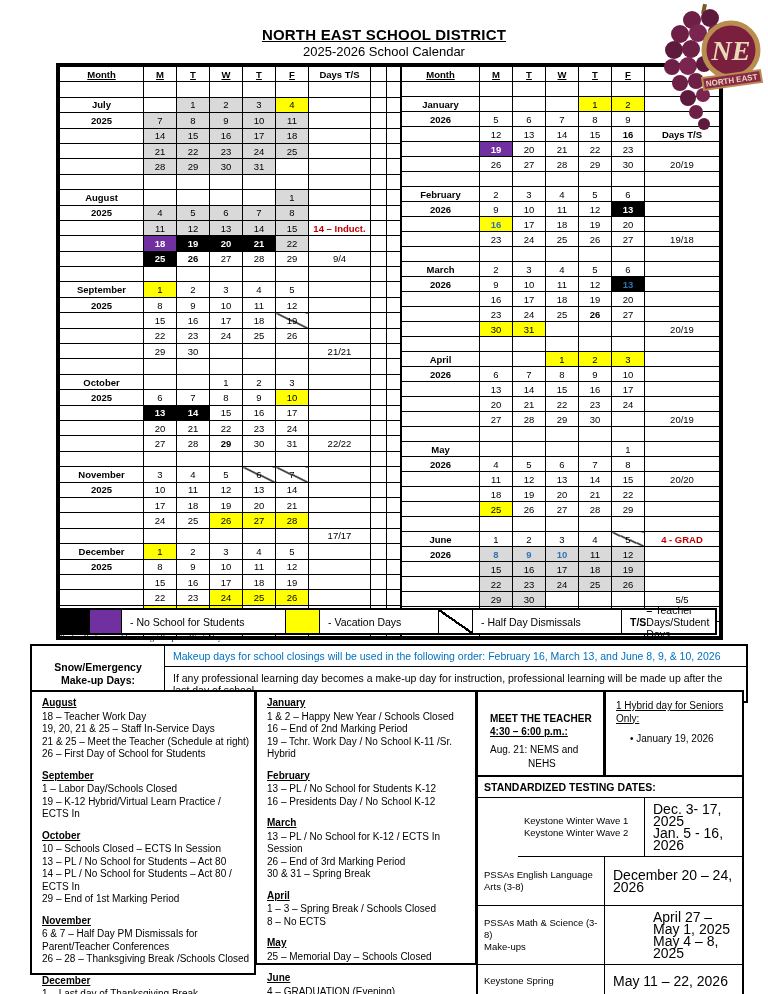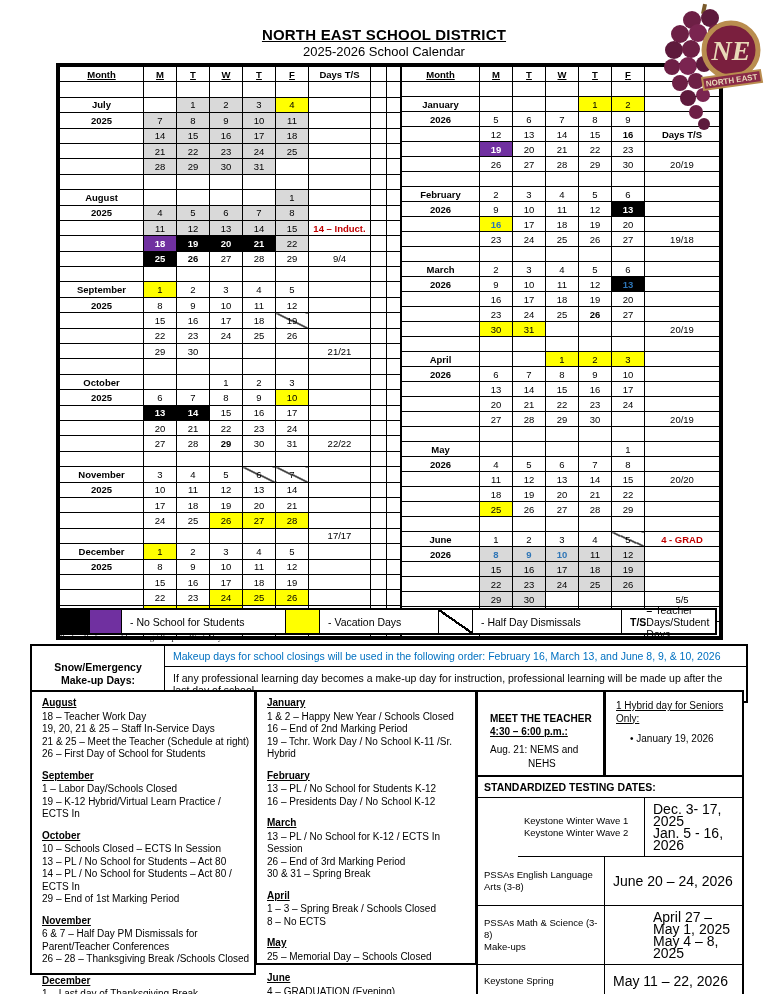--- a/index.html
+++ b/index.html
@@ -1009,21 +1009,21 @@
             <div>Dec. 3- 17, 2025</div>
             <div>Jan. 5 - 16, 2026</div>
           </div>
         </div>
         <div class="trow r2">
           <div class="tname">
             <div>PSSAs English Language</div>
             <div>Arts (3-8)</div>
           </div>
           <div class="tdate">
-            <div>June 20 – 24, 2026</div>
+            <div>December 20 – 24, 2026</div>
           </div>
         </div>
         <div class="trow r3">
           <div class="tname">
             <div>PSSAs Math &amp; Science (3-8)</div>
             <div>Make-ups</div>
           </div>
           <div class="tdate">
             <div>April 27 – May 1, 2025</div>
             <div>May 4 – 8, 2025</div>

